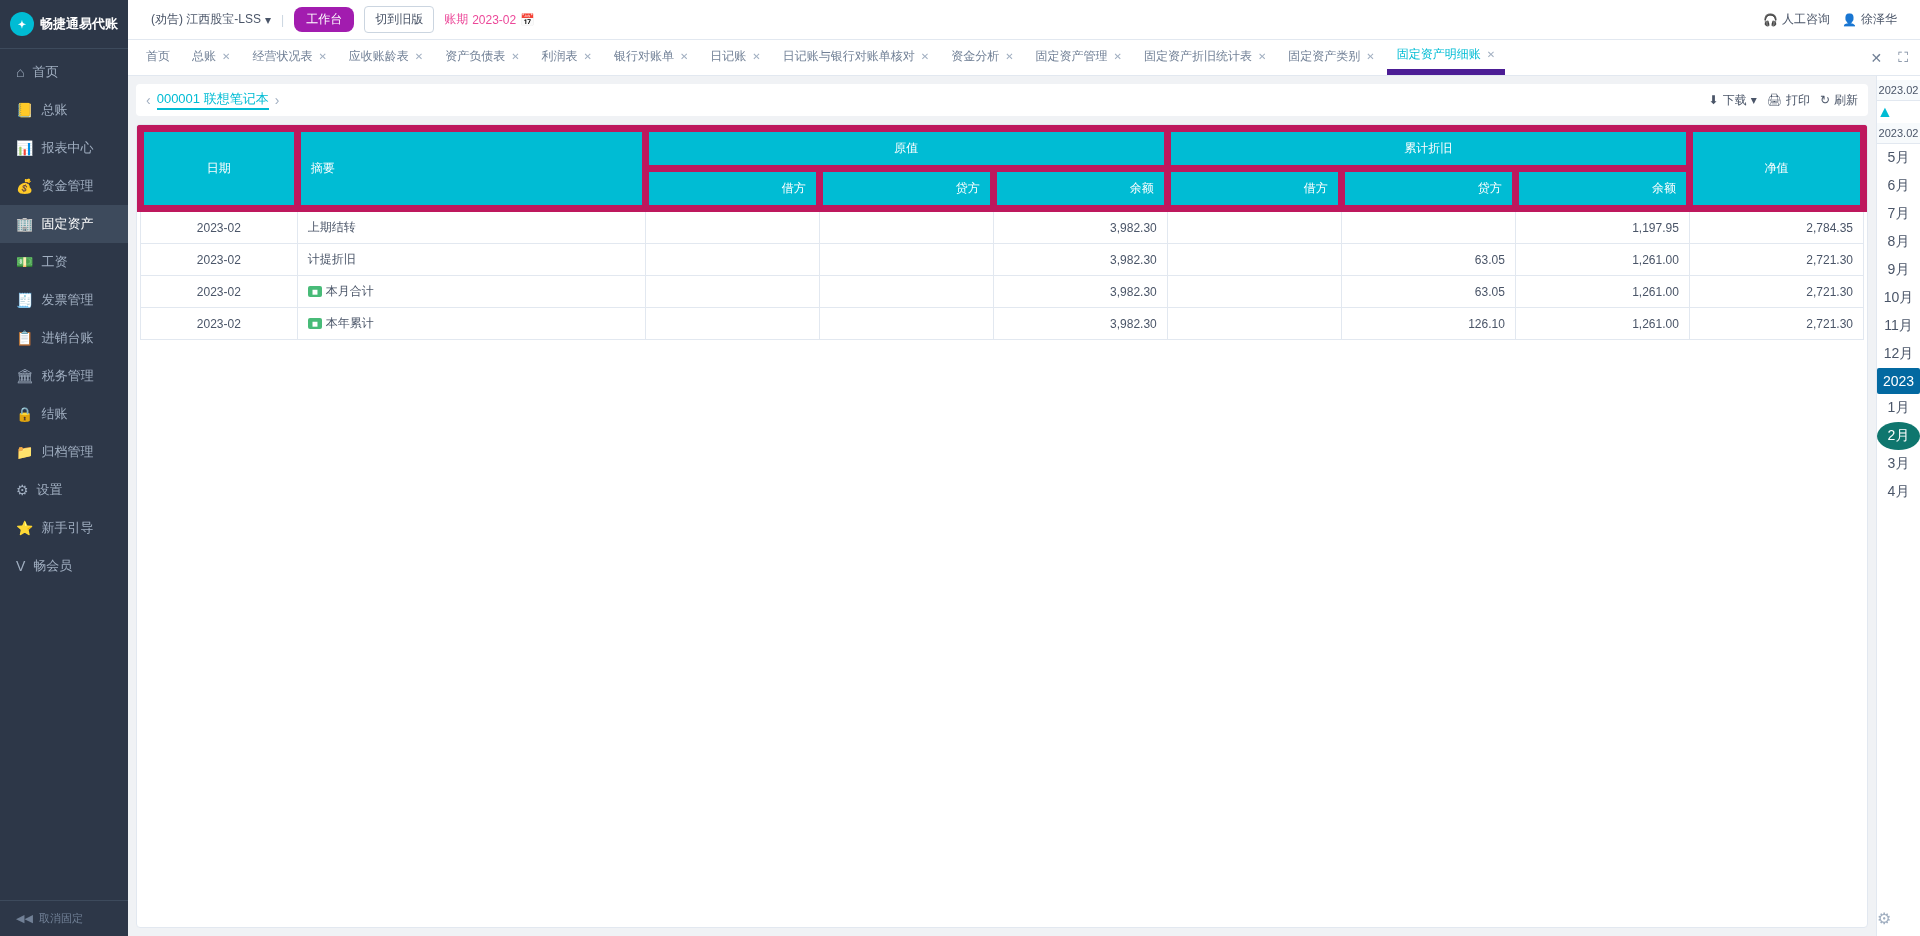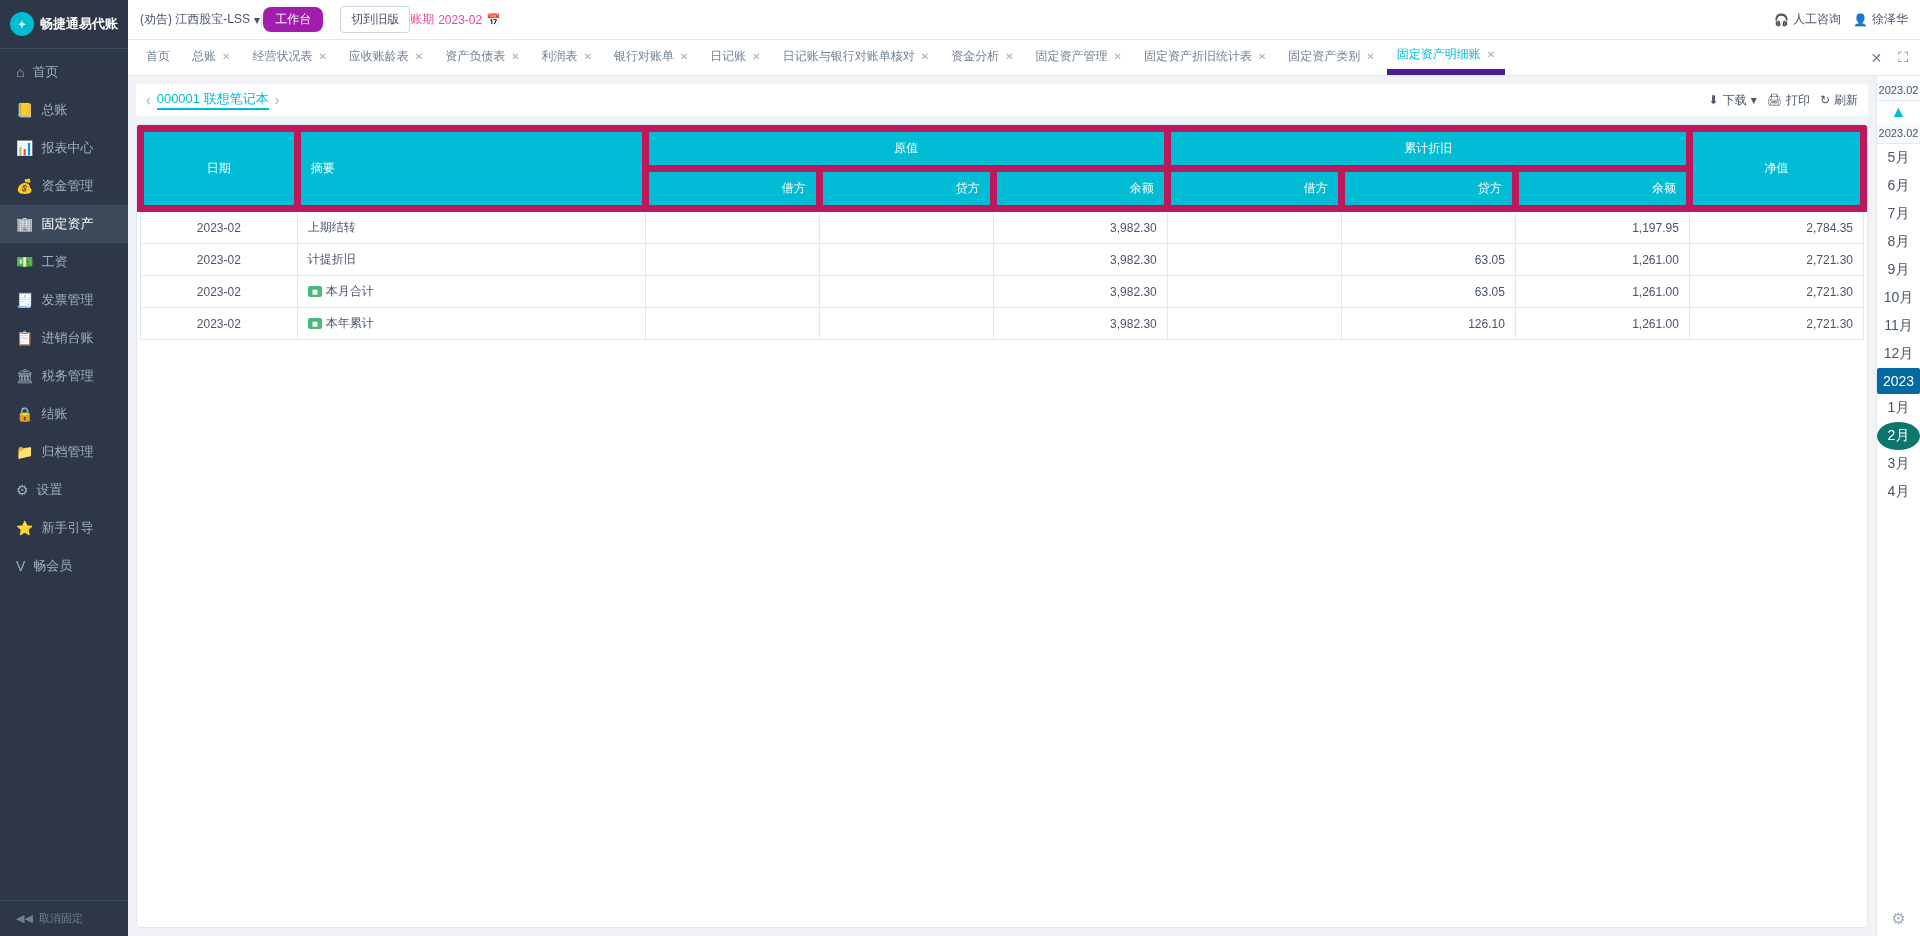--- a/index.html
+++ b/index.html
@@ -71,22 +71,23 @@
       flex-direction: column;
       overflow: hidden;
     }
 
     
     .topbar {
       background: #fff;
       height: 40px;
       display: flex;
       align-items: center;
-      padding: 0 12px;
+      padding: 0 23px;
       border-bottom: 1px solid #e2e8f0;
+      gap: 10px;
       flex-shrink: 0;
     }
     .topbar-company {
       display: flex;
       align-items: center;
       gap: 4px;
       font-size: 12px;
       color: #4a5568;
       cursor: pointer;
     }
@@ -101,21 +102,20 @@
       cursor: pointer;
     }
     .topbar-btn-outline {
       background: #fff;
       color: #4a5568;
       border: 1px solid #cbd5e0;
       border-radius: 4px;
       padding: 4px 10px;
       font-size: 12px;
       cursor: pointer;
-      margin-left: 17px;
     }
     .topbar-period {
       display: flex;
       align-items: center;
       gap: 4px;
       font-size: 12px;
       color: #ec4899;
     }
     .topbar-right {
       margin-left: auto;
@@ -276,21 +276,21 @@
     .col-abstract { width: 200px; text-align: left; }
     .col-num { width: 100px; text-align: right; }
 
     
     .right-panel {
       width: 44px;
       background: #fff;
       border-left: 1px solid #e2e8f0;
       display: flex;
       flex-direction: column;
-      align-items: center;
+      align-items: flex-start;
       padding: 4px 0;
       overflow-y: auto;
       flex-shrink: 0;
     }
     .rp-year {
       font-size: 11px;
       color: #4a5568;
       padding: 4px 0;
       width: 100%;
       text-align: center;

